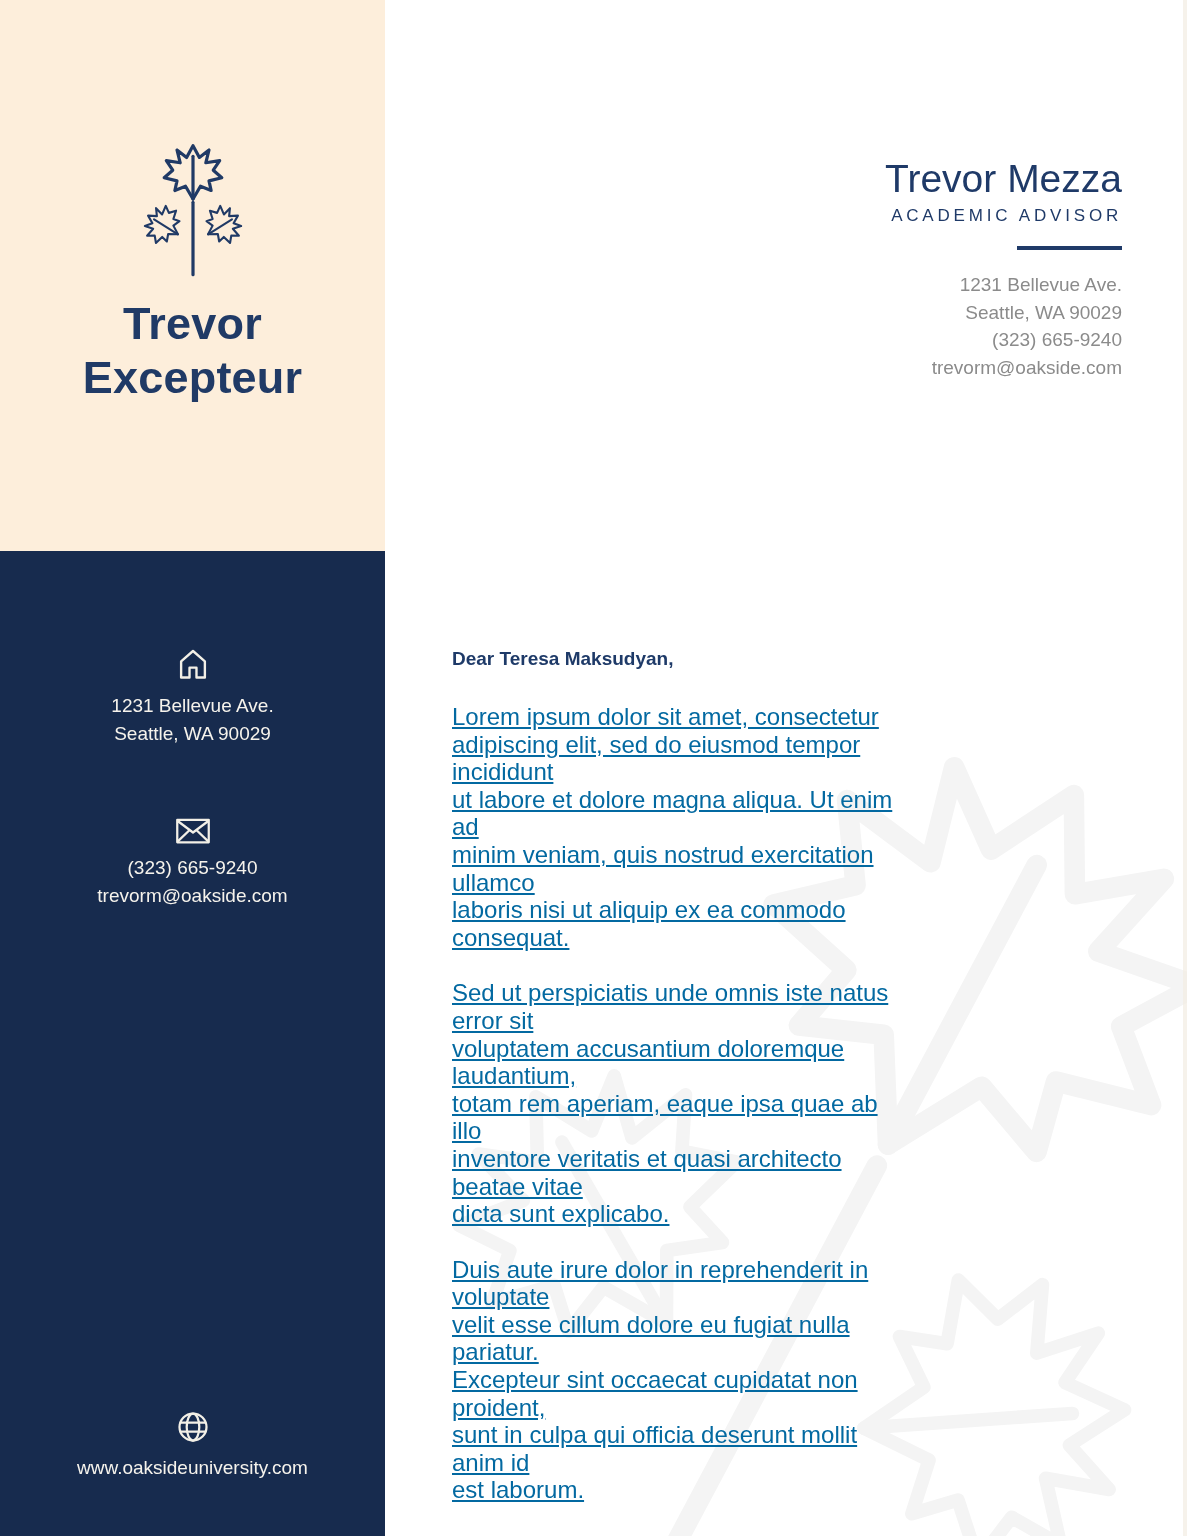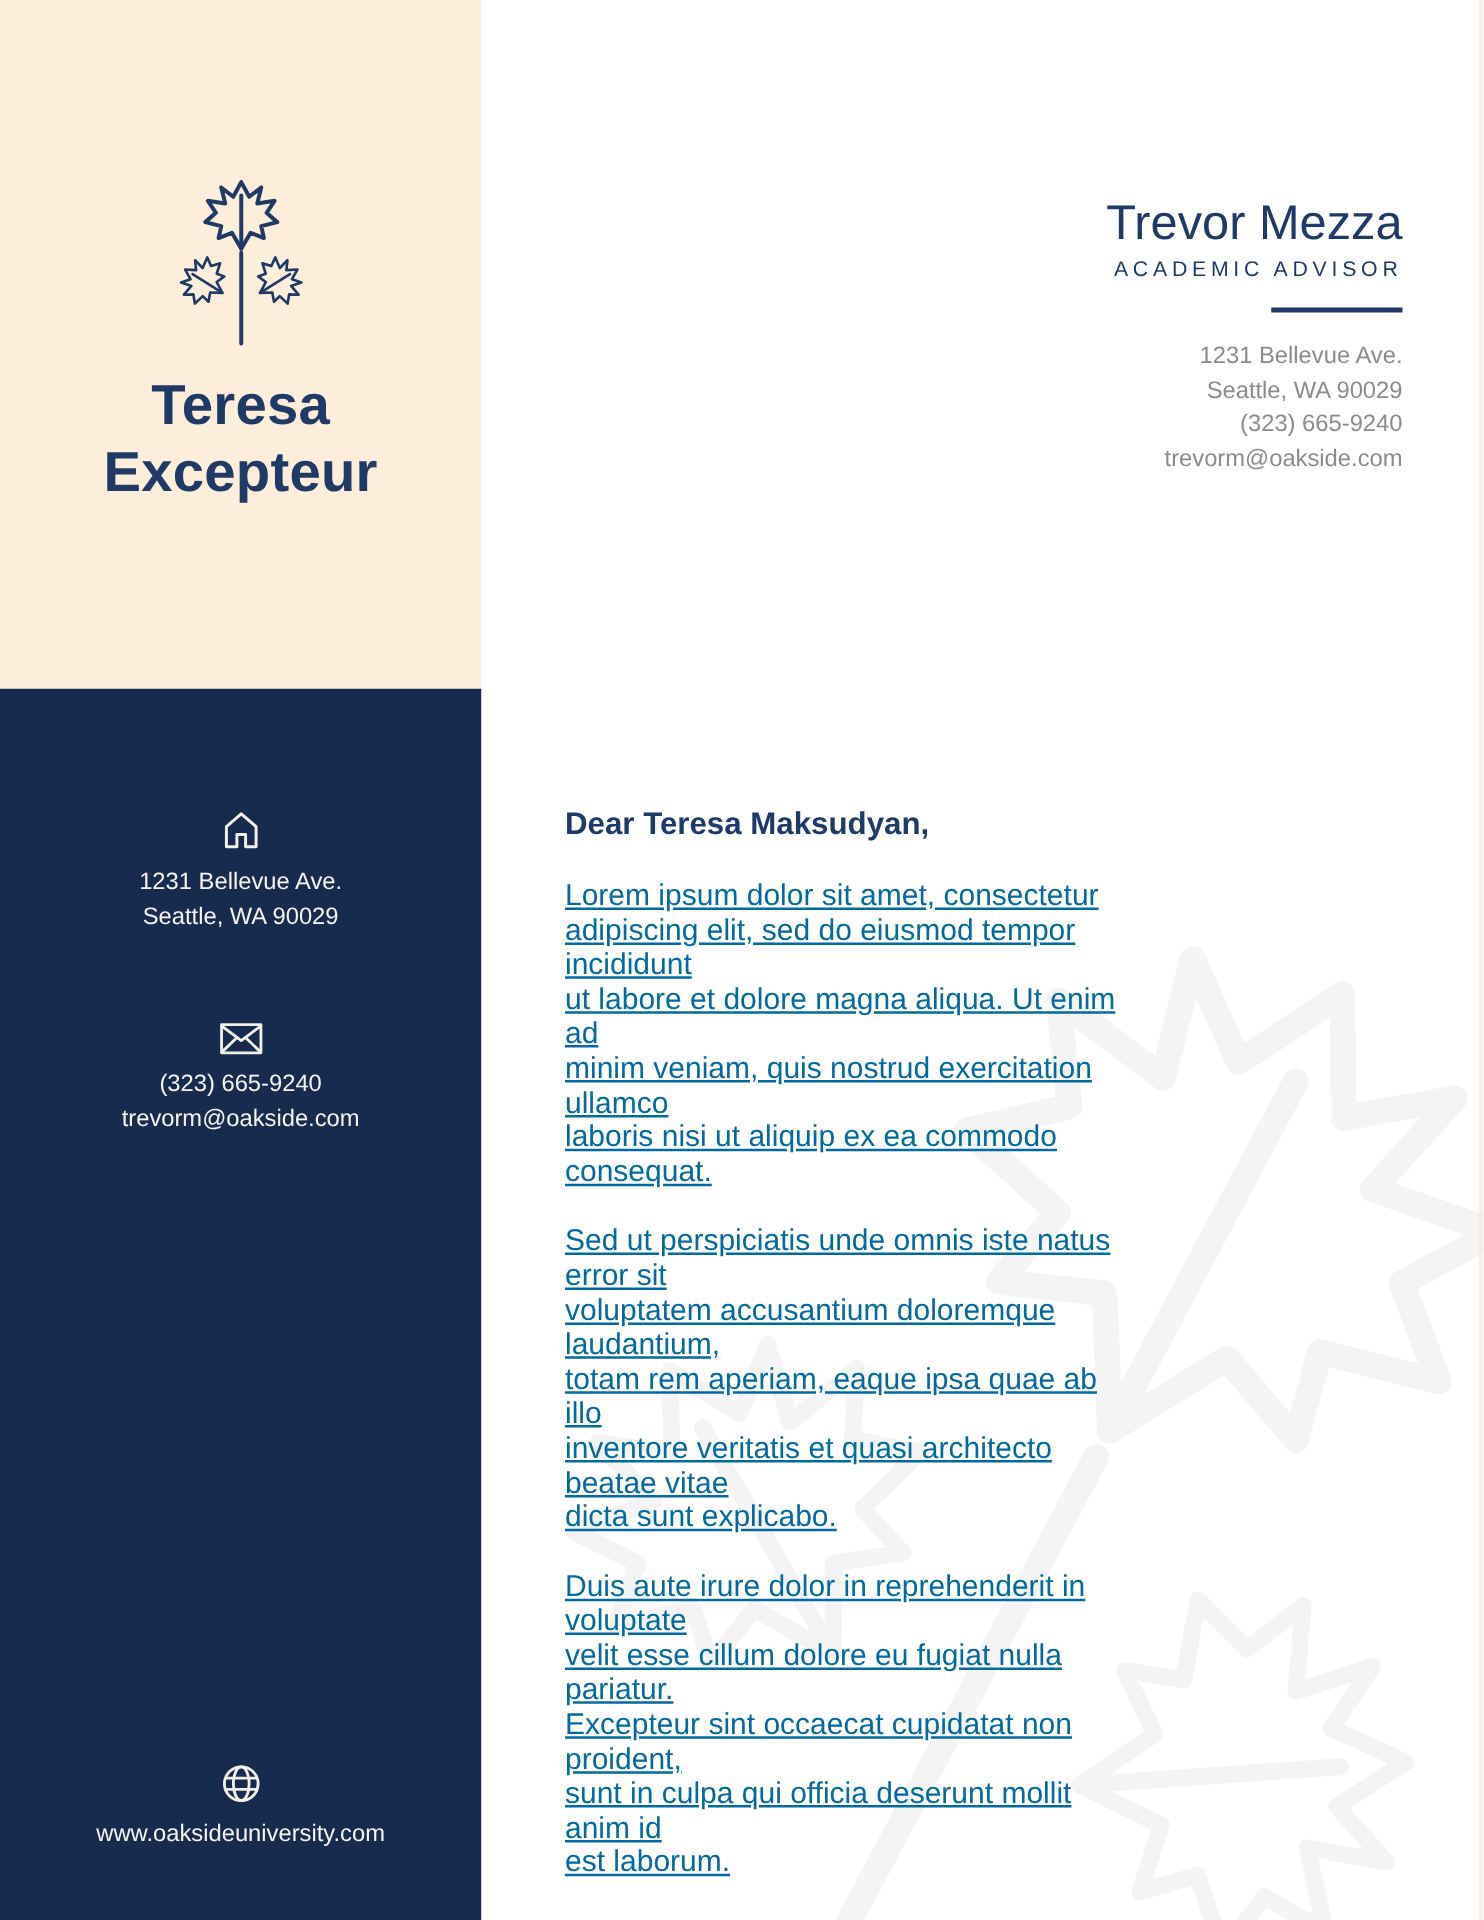--- a/index.html
+++ b/index.html
@@ -61,21 +61,21 @@
   }
   .advisor-divider {
     width:105px; height:4px; background:#1f3a68;
     margin:18px 0 21px auto;
   }
   .advisor-address { font-size:19px; color:#8b8b8b; line-height:27.5px; white-space:pre-line; }
 
   
   .letter { position:absolute; left:452px; top:644px; width:460px; }
   .greeting {
-    font-size:25px; font-weight:bold; color:#1e3a68;
+    font-size:19px; font-weight:bold; color:#1e3a68;
     line-height:30px; margin:0 0 29px 0;
   }
   .letter p.body-par {
     font-size:24px; color:#0369a1; line-height:27.6px;
     margin:0 0 28px 0; white-space:pre-line;text-decoration:underline;
   }
   .closing { font-size:19px; color:#be185d; line-height:27.6px; margin:4px 0 28px 0; }
   .signature {
     font-family:"DejaVu Serif", serif; font-style:italic;
     font-size:47px; color:#223c69; line-height:60px;
@@ -115,21 +115,21 @@
         <g transform="translate(33,84) rotate(-58) scale(0.66)">
           <path d="M0,-27 L6,-16 L15,-23 L12,-11 L25,-13 L19,-4 L27,3 L15,6 L17,15 L7,11 L0,23 L-7,11 L-17,15 L-15,6 L-27,3 L-19,-4 L-25,-13 L-12,-11 L-15,-23 L-6,-16 Z"></path>
           <path d="M0,23 L0,-17"></path>
         </g>
         <g transform="translate(87,84) rotate(58) scale(0.66)">
           <path d="M0,-27 L6,-16 L15,-23 L12,-11 L25,-13 L19,-4 L27,3 L15,6 L17,15 L7,11 L0,23 L-7,11 L-17,15 L-15,6 L-27,3 L-19,-4 L-25,-13 L-12,-11 L-15,-23 L-6,-16 Z"></path>
           <path d="M0,23 L0,-17"></path>
         </g>
       </svg>
       <div class="wordmark">
-        <div>Teresa</div>
+        <div>Trevor</div>
         <div>Excepteur</div>
       </div>
     </div>
 
     <div class="sidebar-bottom">
 
       <div class="contact-block block-address">
         <svg class="c-icon" width="38" height="38" viewBox="0 0 24 24" aria-hidden="true">
           <path d="M4.5,20.5 V10.3 L12,3.8 L19.5,10.3 V20.5 H14.2 V14.3 H9.8 V20.5 Z"></path>
         </svg>

